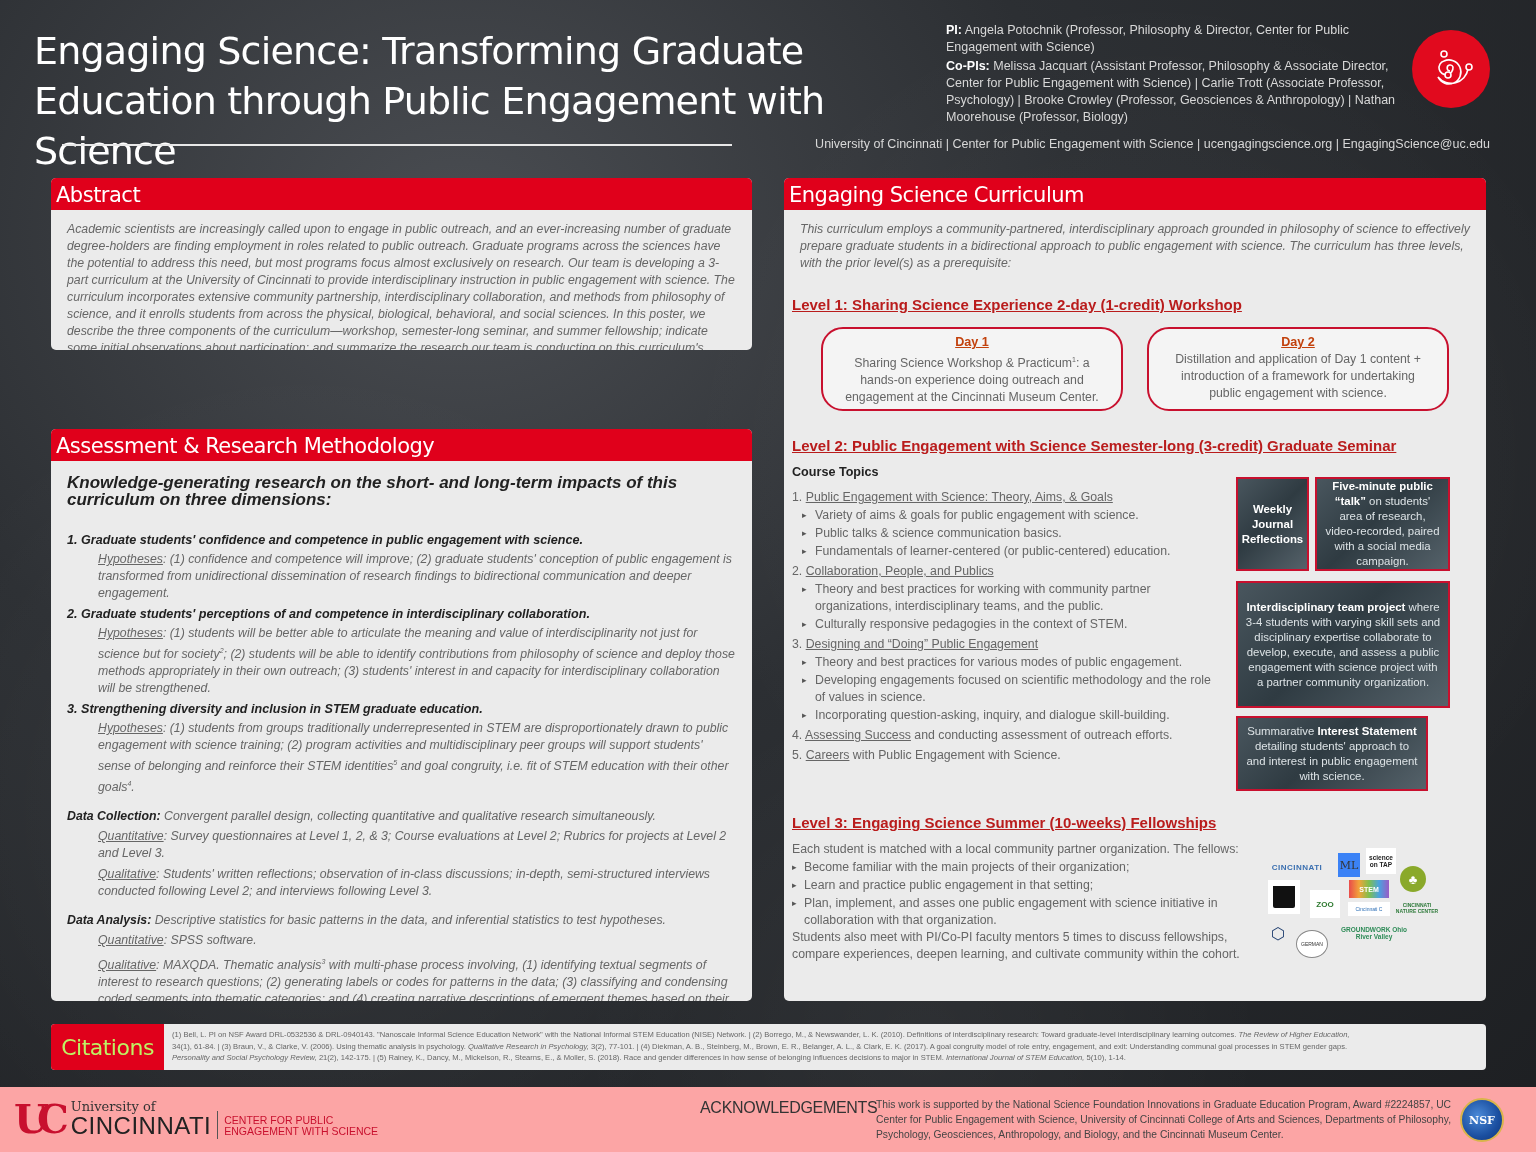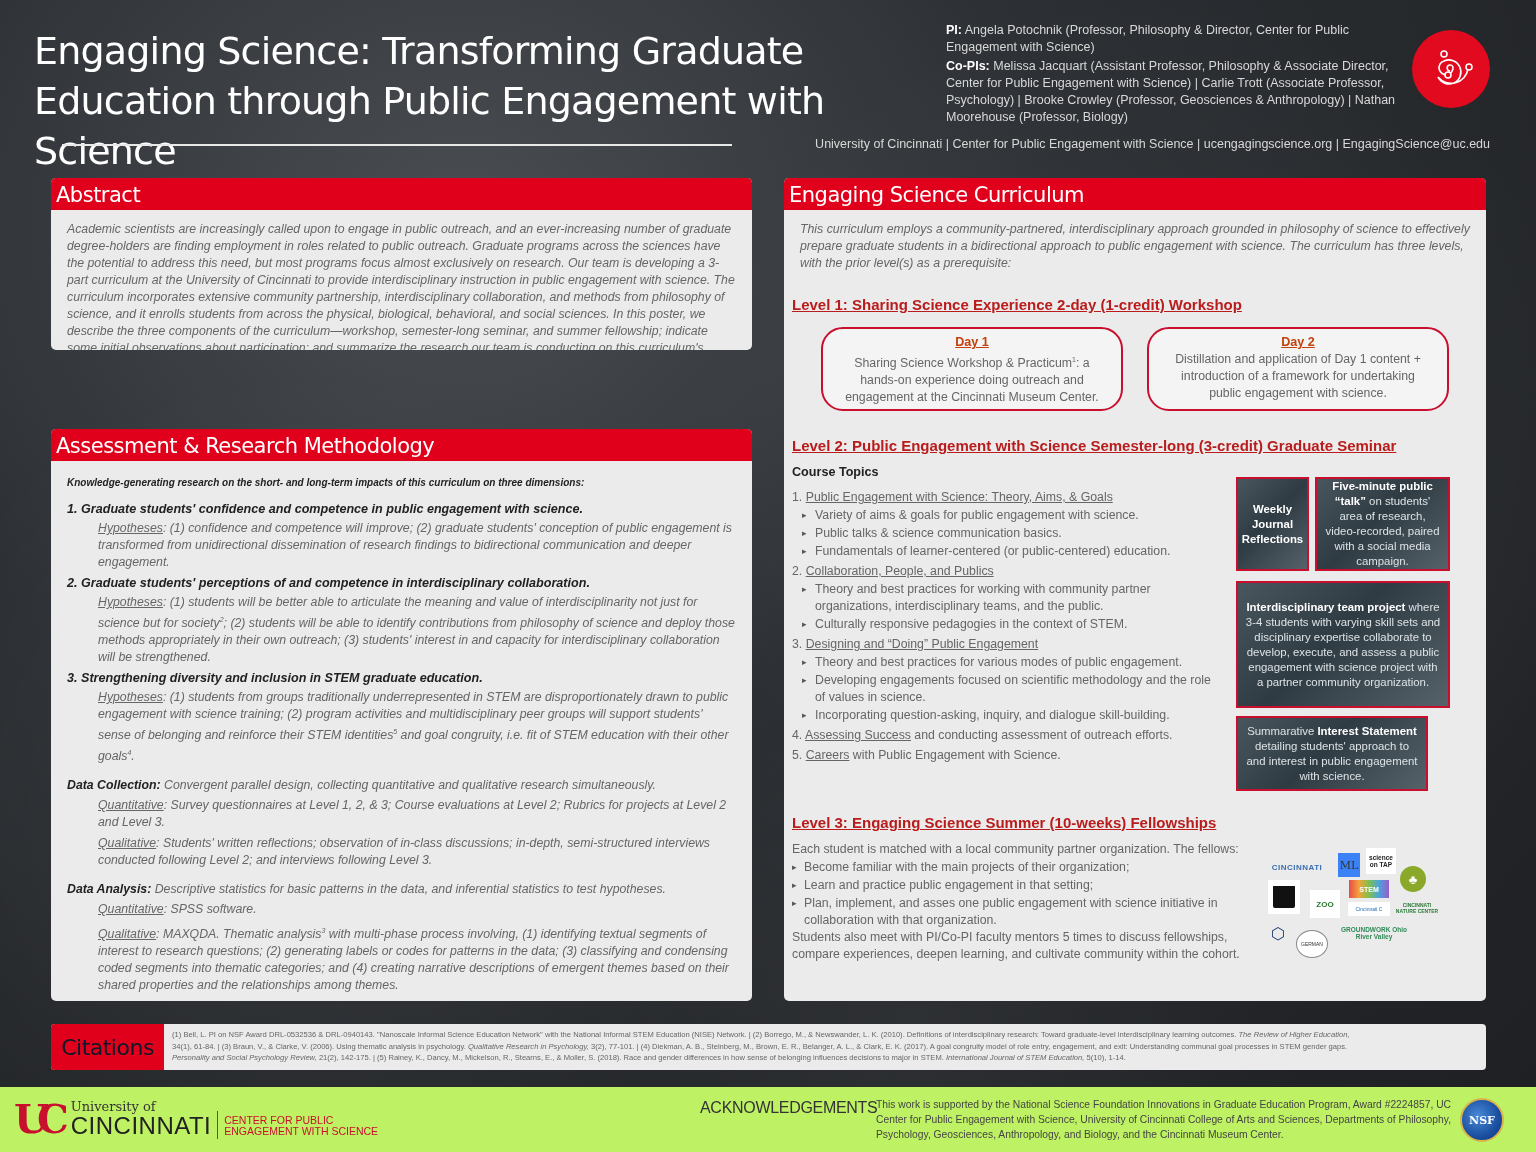--- a/index.html
+++ b/index.html
@@ -47,21 +47,21 @@
   .panel-head {
     background: #e0001b; color: #fff; font-size: 21px; height: 32px; line-height: 34px;
     padding-left: 5px; font-family: "DejaVu Sans", sans-serif; letter-spacing: -0.5px;
   }
   .panel-body { padding: 10px 16px; font-size: 12.3px; line-height: 17px; color: #666; font-style: italic; }
   #abstract { left: 51px; top: 178px; width: 701px; height: 172px; }
   #method { left: 51px; top: 429px; width: 701px; height: 572px; }
   #curric { left: 784px; top: 178px; width: 702px; height: 823px; }
 
   .bold-dark { color: #222; font-weight: bold; }
-  .lead { font-size: 10px; margin-bottom: 10px; margin-top: 3px; }
+  .lead { font-size: 17px; margin-bottom: 24px; margin-top: 3px; }
   .dim-h { font-size: 12.6px; margin-top: 4px; margin-bottom: 2px; }
   .indent { padding-left: 31px; margin-bottom: 4px; }
   .u { text-decoration: underline; }
   sup { font-size: 7px; }
 
   
   .lvl-h { color: #b91c1c; font-weight: bold; text-decoration: underline; font-size: 15px; }
   .day-box {
     position: absolute; top: 149px; width: 302px; height: 84px;
     border: 2px solid #c8102e; border-radius: 22px; background: #f4f4f4;
@@ -84,29 +84,29 @@
   .fellow .s::before { content: "▸"; position: absolute; left: 0; font-size: 9px; color: #555; }
   .logos { position: absolute; left: 472px; top: 660px; width: 200px; height: 130px; }
   .lg { position: absolute; font-size: 7px; text-align: center; display: flex; align-items: center; justify-content: center; }
 
   
   #citations {
     position: absolute; left: 51px; top: 1024px; width: 1435px; height: 46px;
     background: #ebebeb; border-radius: 4px; overflow: hidden; display: flex;
   }
   .cit-label {
-    width: 113px; background: #e0001b; color: #0f172a; font-size: 22px;
+    width: 113px; background: #e0001b; color: #bef264; font-size: 22px;
     display: flex; align-items: center; justify-content: center;
     font-family: "DejaVu Sans", sans-serif; letter-spacing: -0.5px;
   }
   .cit-text { flex: 1; padding: 5px 8px; font-size: 7.6px; line-height: 11.5px; color: #666; }
   .cit-text i { font-style: italic; }
 
   
-  #footer { position: absolute; left: 0; top: 1087px; width: 1536px; height: 65px; background: #bef264; text-decoration: underline; }
+  #footer { position: absolute; left: 0; top: 1087px; width: 1536px; height: 65px; background: #fca5a5; text-decoration: underline; }
   .uc-logo { position: absolute; left: 14px; top: 12px; display: flex; align-items: center; }
   .uc-mark { color: #c8102e; font-family: "DejaVu Serif", serif; font-size: 40px; font-weight: bold; letter-spacing: -12px; line-height: 40px; margin-right: 14px; }
   .uc-words { display: flex; flex-direction: column; }
   .uc-of { font-family: "DejaVu Serif", serif; font-size: 13px; color: #333; line-height: 13px; }
   .uc-name { font-size: 24px; color: #222; line-height: 26px; letter-spacing: 0.5px; }
   .uc-sep { width: 1px; height: 28px; background: #555; margin: 0 6px; align-self: flex-end; }
   .uc-center { color: #c8102e; font-size: 10.5px; line-height: 11px; align-self: flex-end; padding-bottom: 2px; }
   .ack-label { position: absolute; left: 700px; top: 12px; font-size: 16px; color: #333; letter-spacing: -0.3px; }
   .ack-text { position: absolute; left: 876px; top: 10px; width: 580px; font-size: 10.3px; line-height: 15px; color: #444; }
   .nsf { position: absolute; left: 1460px; top: 11px; width: 44px; height: 44px; border-radius: 50%;

